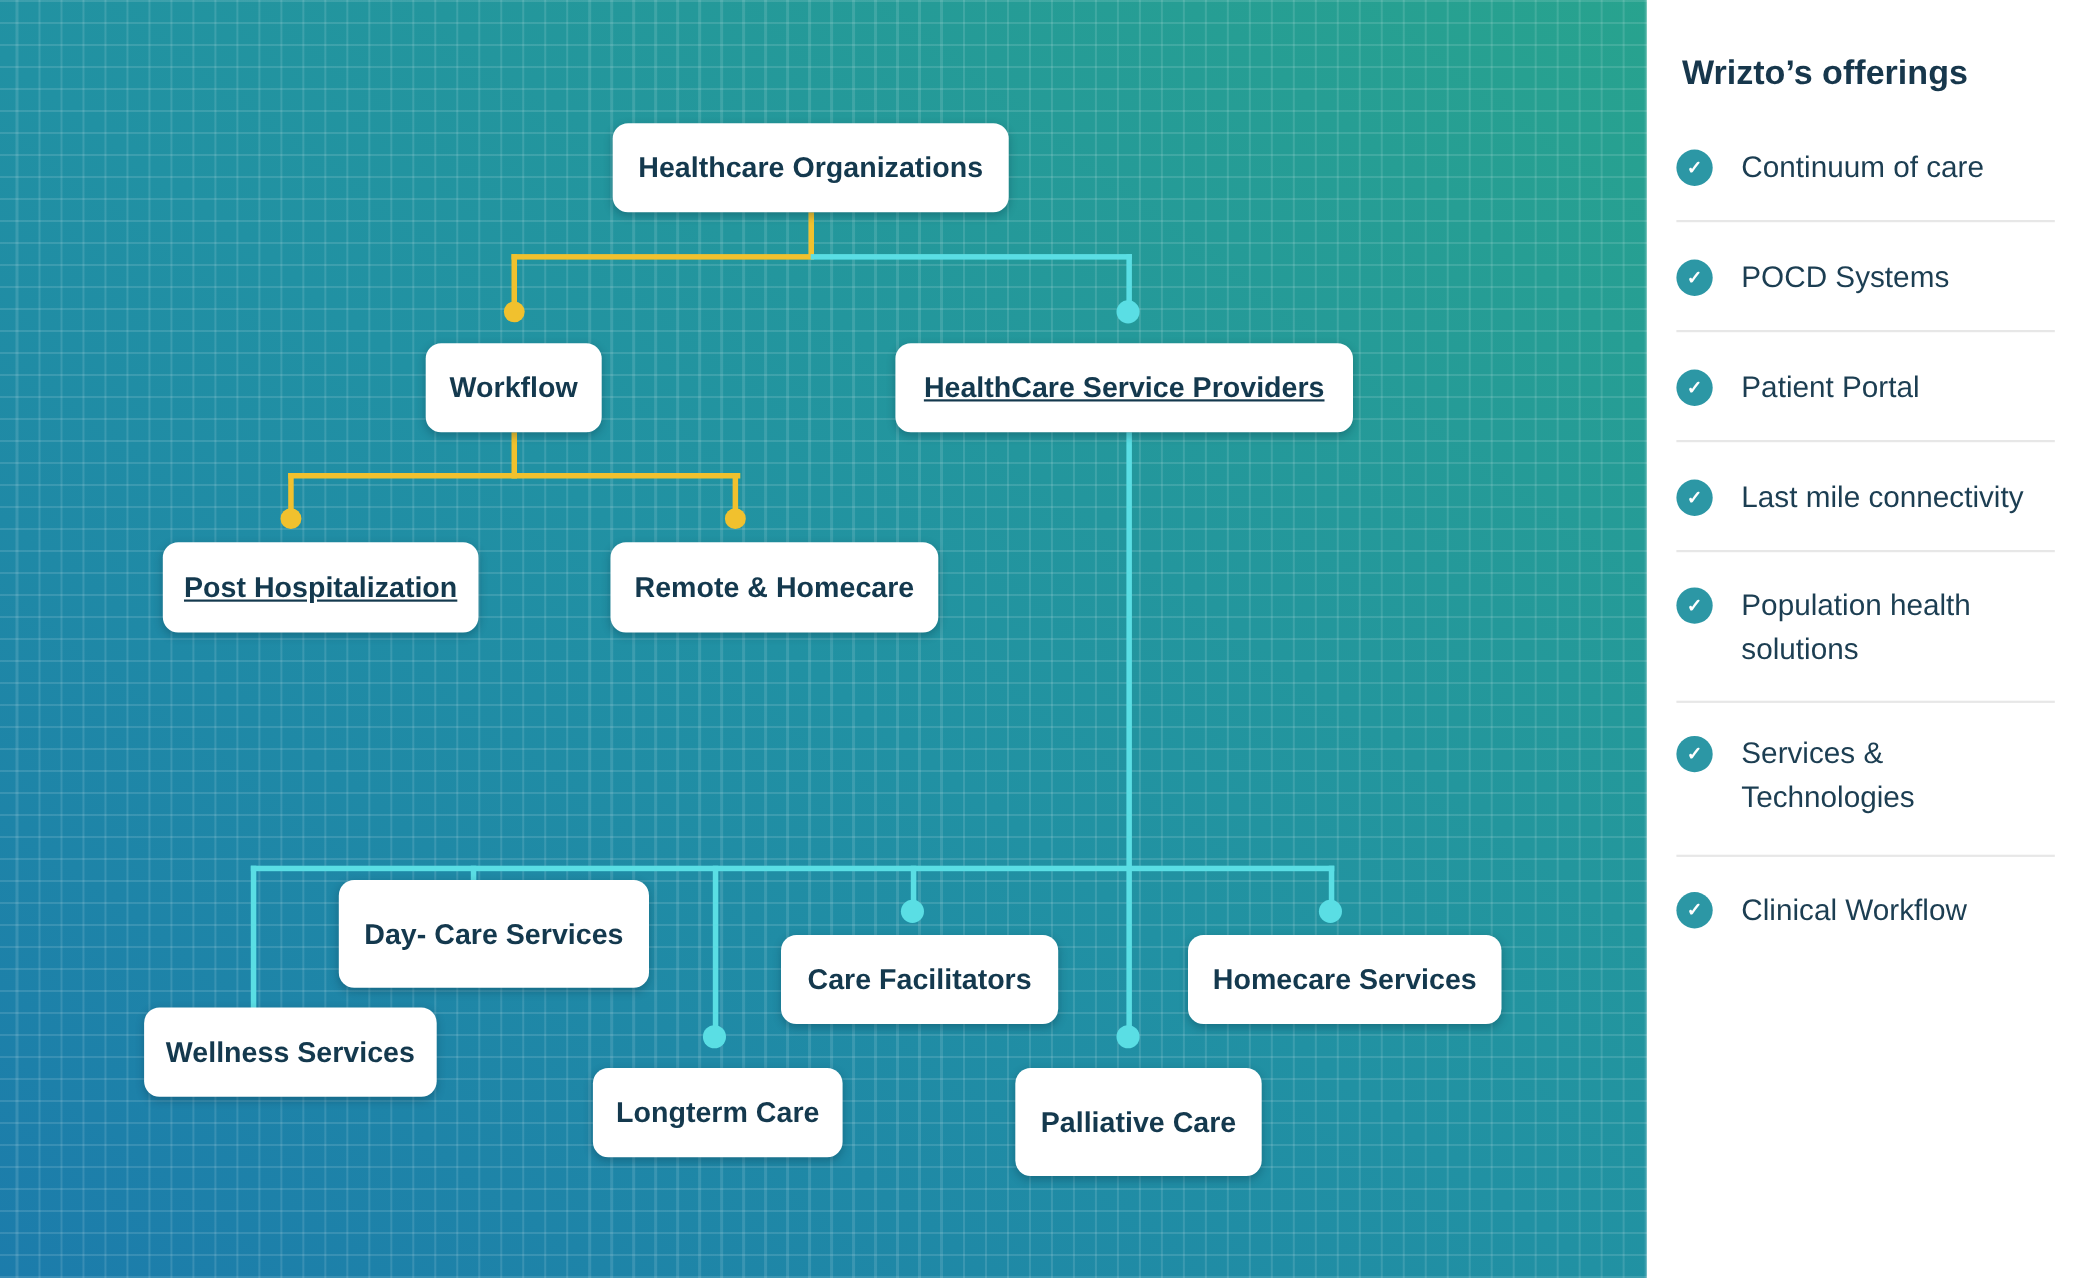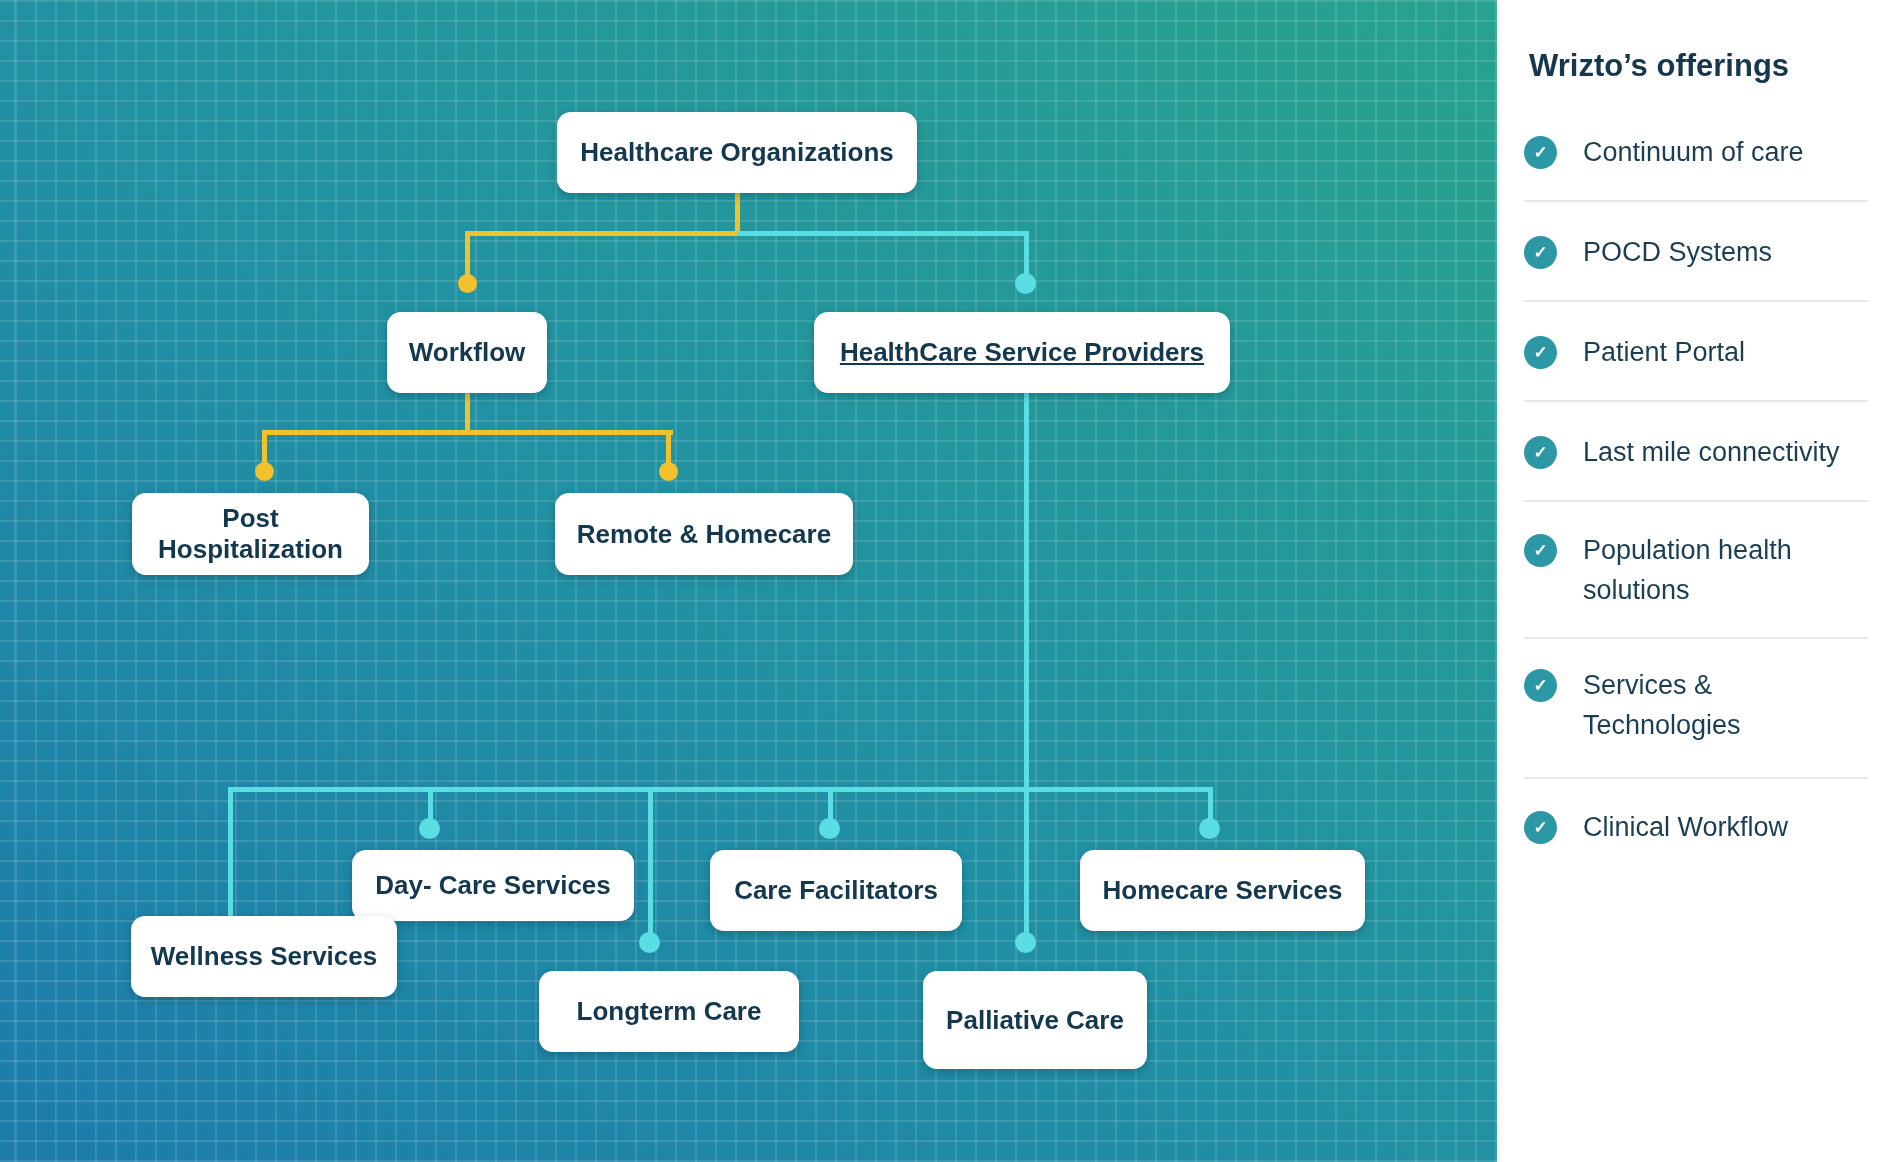--- a/index.html
+++ b/index.html
@@ -55,27 +55,27 @@
   
   .node{
     position:absolute;background:#ffffff;border-radius:14px;
     box-shadow:0 3px 8px rgba(0,35,55,0.28);
     display:flex;align-items:center;justify-content:center;
     font-weight:bold;font-size:26px;color:#14394E;text-align:center;
   }
   #n-root{left:557px;top:112px;width:360px;height:81px;}
   #n-hospitals{left:387px;top:312px;width:160px;height:81px;}
   #n-providers{left:814px;top:312px;width:416px;height:81px;text-decoration:underline;}
-  #n-post{left:132px;top:493px;width:237px;height:82px;}
+  #n-post{left:148px;top:493px;width:287px;height:82px;text-decoration:underline;}
   #n-remote{left:555px;top:493px;width:298px;height:82px;}
-  #n-daycare{left:308px;top:850px;width:282px;height:71px;margin-left:44px;}
+  #n-daycare{left:308px;top:800px;width:282px;height:98px;}
   #n-carefac{left:710px;top:850px;width:252px;height:81px;}
   #n-homecare{left:1080px;top:850px;width:285px;height:81px;}
   #n-wellness{left:131px;top:916px;width:266px;height:81px;}
-  #n-longterm{left:539px;top:971px;width:260px;height:81px;}
+  #n-longterm{left:539px;top:971px;width:227px;height:81px;}
   #n-palliative{left:923px;top:971px;width:224px;height:98px;}
   
   .sidebar{position:absolute;left:1497px;top:0;width:391px;height:1162px;background:#ffffff;}
   .sidebar-title{
     position:absolute;left:32px;top:48px;font-size:31px;font-weight:bold;color:#17374C;
   }
   .offer-item{
     position:absolute;left:27px;display:flex;align-items:flex-start;gap:26px;width:345px;
   }
   .check-circle{

